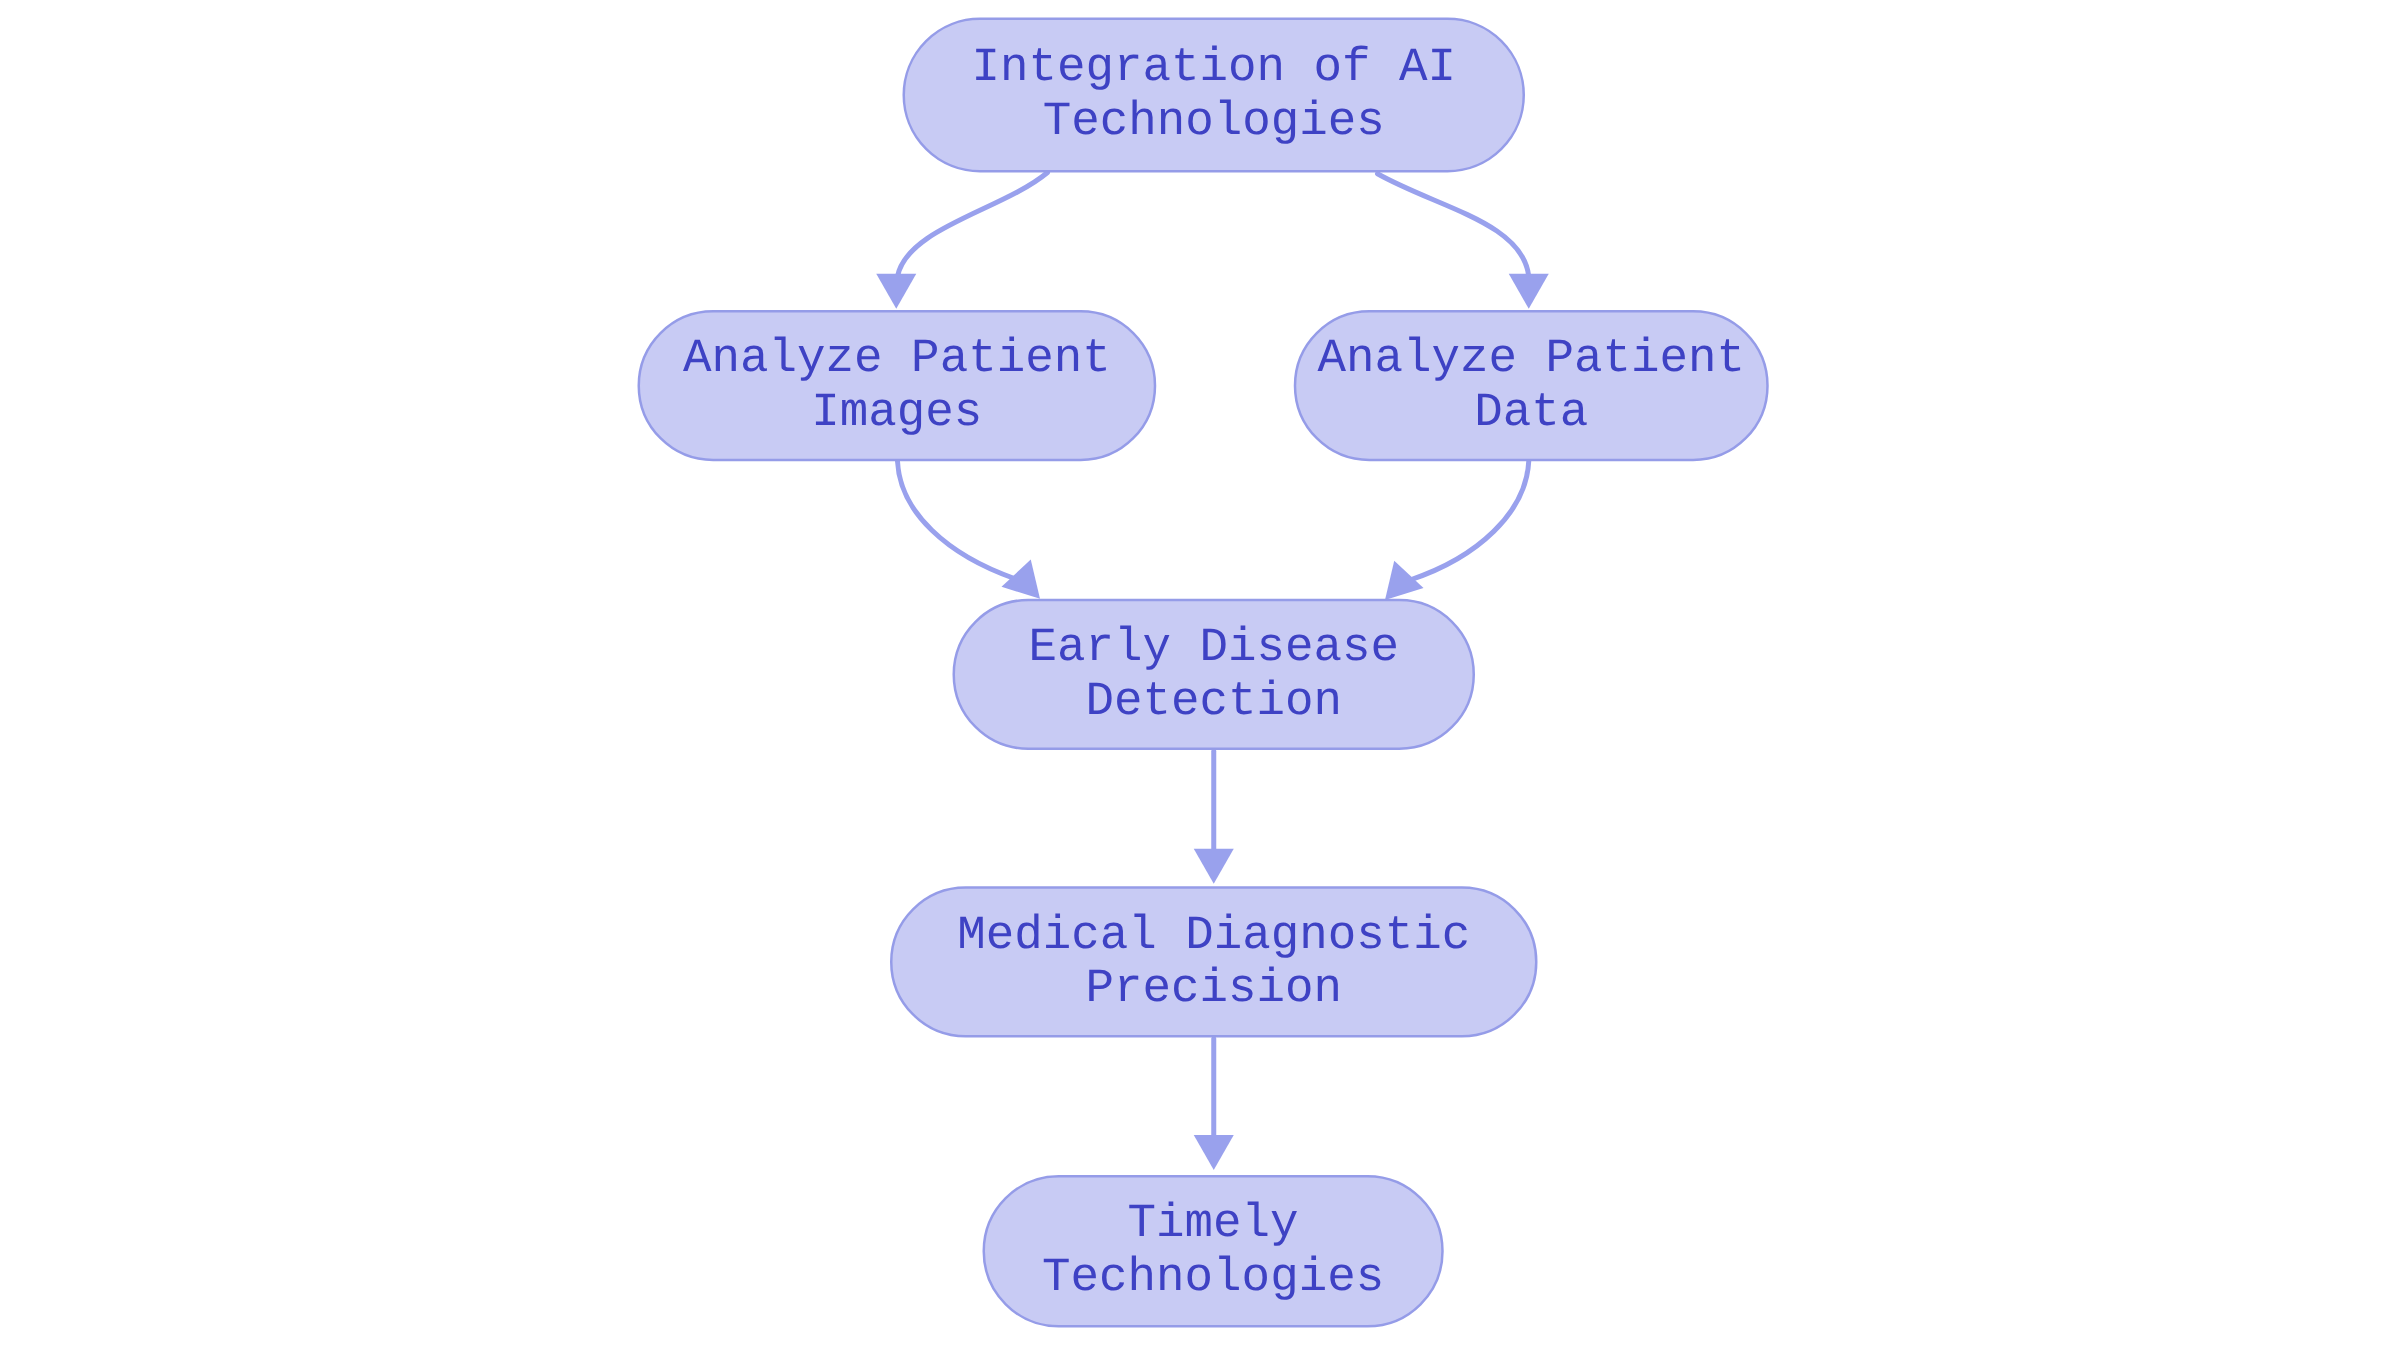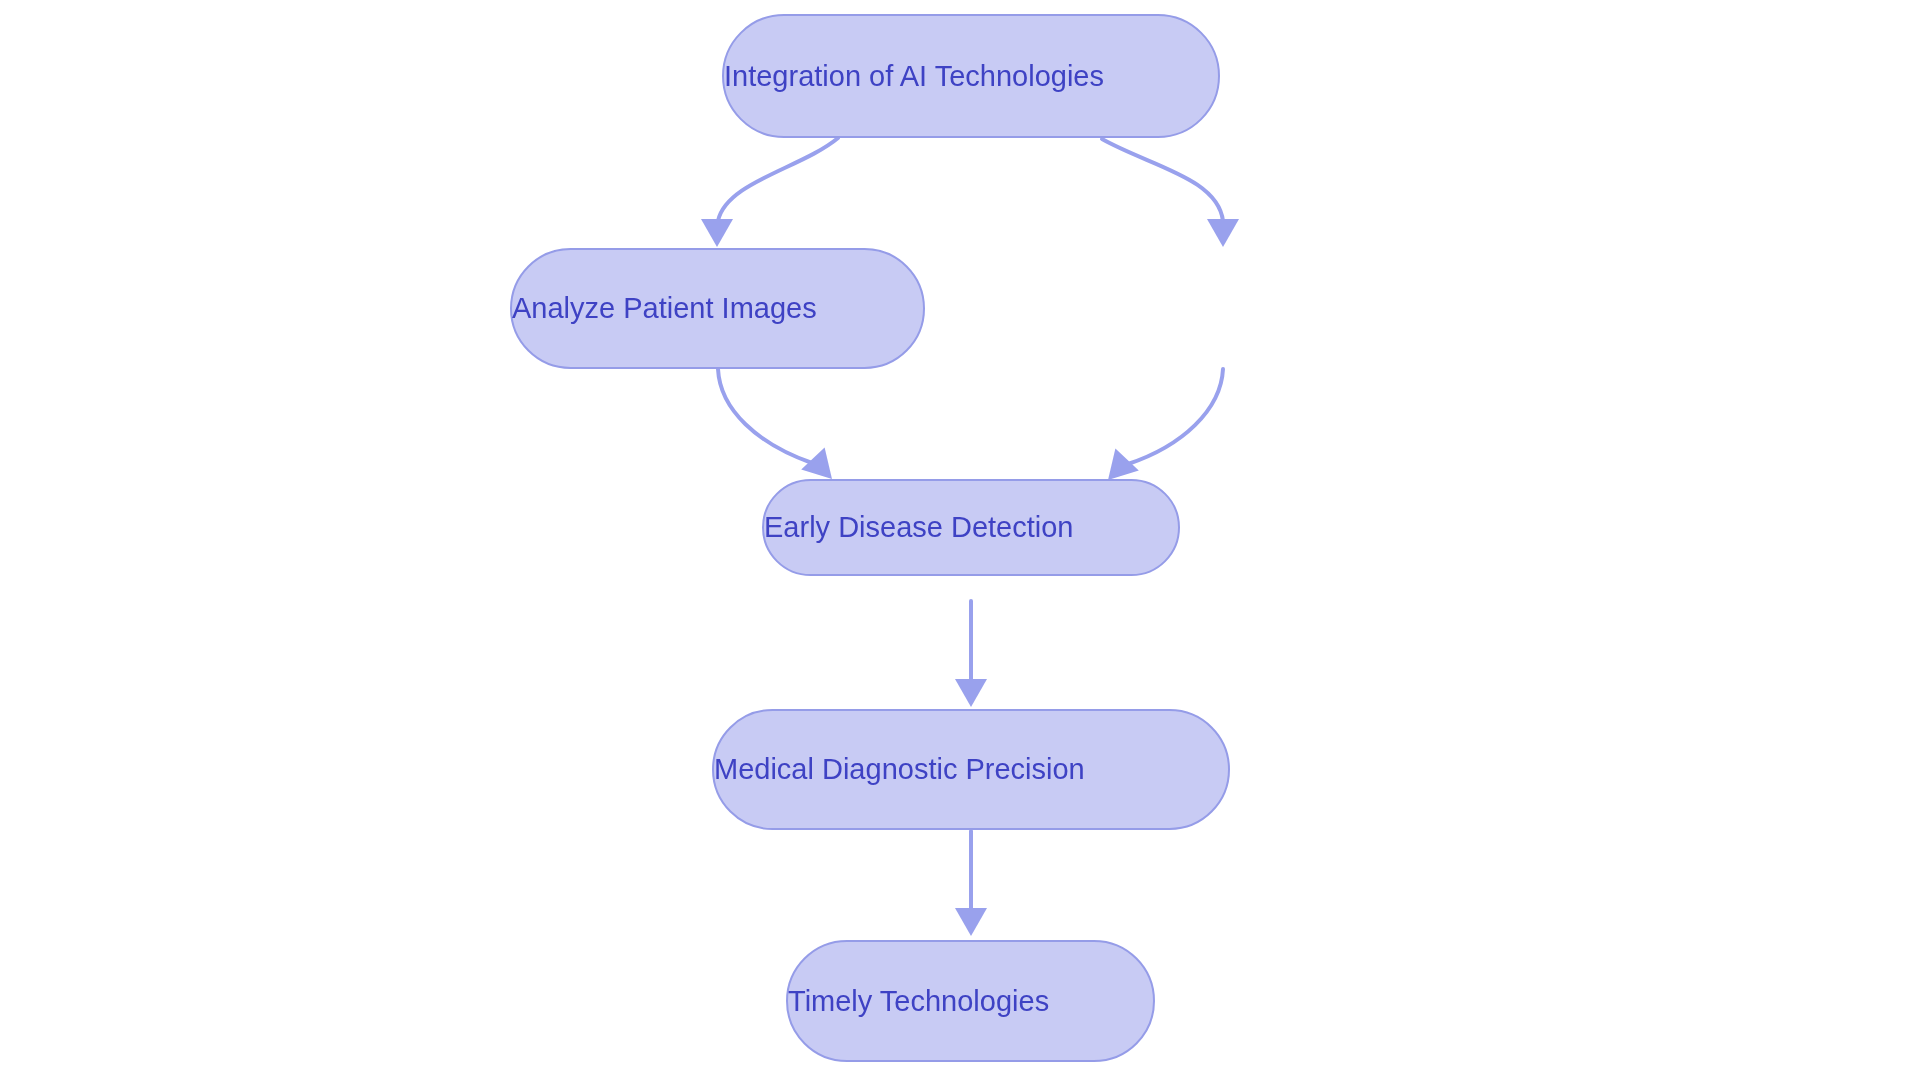--- a/index.html
+++ b/index.html
@@ -32,30 +32,31 @@
     stroke: none;
   }
   .node {
     position: absolute;
     box-sizing: border-box;
     background: var(--node-fill, #c8cbf4);
     border: 2px solid var(--node-border, #959ce8);
     border-radius: 62px;
     display: flex;
     align-items: center;
-    justify-content: flex-start;
+    justify-content: flex-end;
     text-align: center;
-    font-size: 29px;
+    font-size: 38px;
     font-weight: 400;
     color: var(--node-text, #3e42c4);
+    font-family: Liberation Mono, monospace;
   }
   #n1 { left: 722px;  top: 14px;  width: 498px; height: 124px; }
   #n2 { left: 510px;  top: 248px; width: 415px; height: 121px; }
   #n3 { left: 1035px; top: 248px; width: 380px; height: 121px; }
-  #n4 { left: 762px;  top: 479px; width: 418px; height: 97px; }
+  #n4 { left: 762px;  top: 479px; width: 418px; height: 121px; }
   #n5 { left: 712px;  top: 709px; width: 518px; height: 121px; }
   #n6 { left: 786px;  top: 940px; width: 369px; height: 122px; }
 </style>
 </head>
 <body>
 
 <div class="canvas">
 
   <svg class="edges" width="1920" height="1083" viewBox="0 0 1920 1083" aria-hidden="true">
 
@@ -77,20 +78,23 @@
     <path class="edge-line" d="M 971 831 L 971 911"></path>
     <polygon class="edge-head" points="0,0 -28,-16 -28,16" transform="translate(971,936) rotate(90)"></polygon>
   </svg>
 
   <div class="node" id="n1">
     <span>Integration of AI Technologies</span>
   </div>
   <div class="node" id="n2">
     <span>Analyze Patient Images</span>
   </div>
+  <div class="node" id="n3">
+    <span>Analyze Patient Data</span>
+  </div>
   <div class="node" id="n4">
     <span>Early Disease Detection</span>
   </div>
   <div class="node" id="n5">
     <span>Medical Diagnostic Precision</span>
   </div>
   <div class="node" id="n6">
     <span>Timely Technologies</span>
   </div>
 

